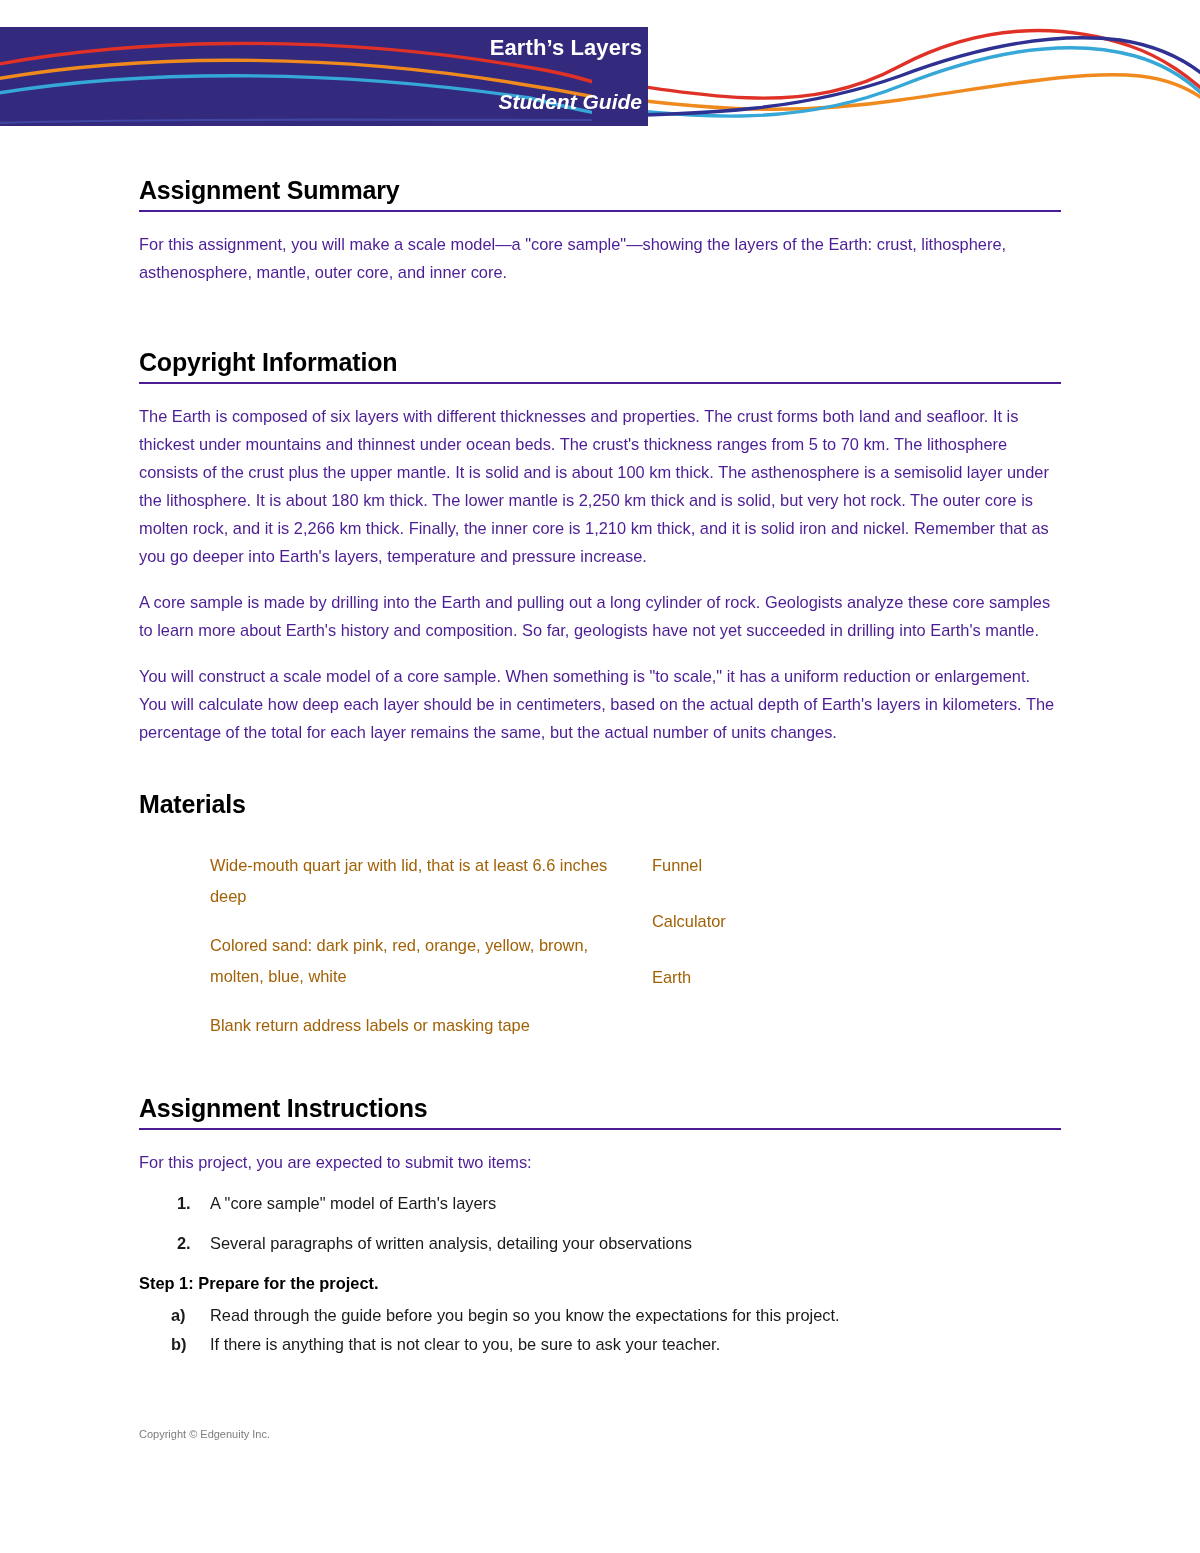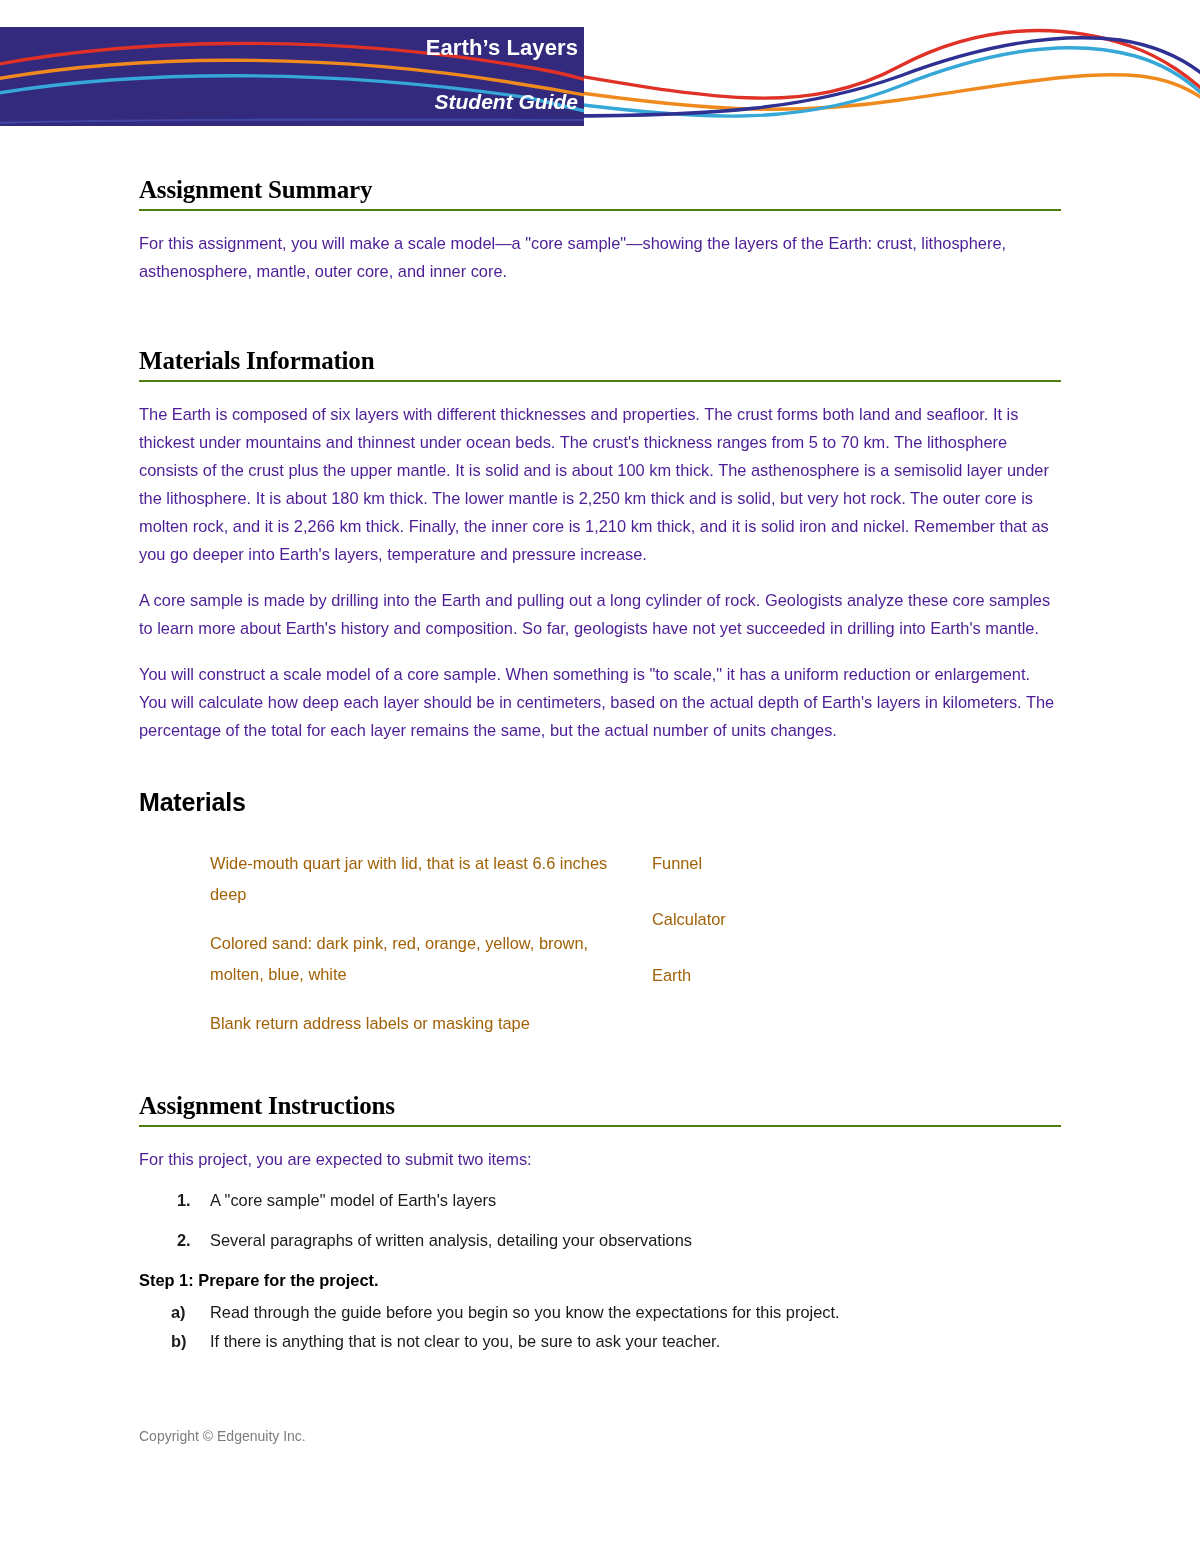--- a/index.html
+++ b/index.html
@@ -28,21 +28,21 @@
     position: absolute;
     left: 0;
     top: 0;
     width: 1200px;
     height: 145px;
   }
   #title-box {
     position: absolute;
     left: 0;
     top: 27px;
-    width: 584px;
+    width: 648px;
     height: 99px;
     background: #332a7e;
     z-index: 2;
     overflow: hidden;
   }
   #title-box-waves {
     position: absolute;
     left: 0;
     top: -27px;
     width: 592px;
@@ -111,22 +111,21 @@
 
   h2.section-heading {
     font-size: 25px;
     font-weight: bold;
     margin: 0;
     padding: 0 0 5px 0;
     letter-spacing: -0.2px;
     color: #000;
   }
   h2.ruled {
-    border-bottom: 2px solid #4d7c0f;
-    font-family: Liberation Serif, serif;
+    border-bottom: 2px solid #4c1d95;
   }
   .sect-gap-lg { height: 44px; }
   .sect-gap-md { height: 35px; }
   .sect-gap-sm { height: 18px; }
 
   p.body-text {
     font-size: 16.4px;
     line-height: 28px;
     margin: 0 0 18px 0;
     color: #4c1d95;
@@ -196,21 +195,21 @@
     position: absolute;
     left: 32px;
     font-weight: bold;
   }
 
   
   #page-footer {
     position: absolute;
     left: 139px;
     top: 1428px;
-    font-size: 14px;
+    font-size: 11px;
     color: #7d7d7d;
   }
 </style>
 </head>
 <body>
 
 <div id="header-band">
 
   <svg id="header-waves" viewBox="0 0 1200 145" preserveAspectRatio="none">
 
@@ -240,21 +239,21 @@
 </div>
 
 <div id="page-body">
 
   <h2 class="section-heading ruled">Assignment Summary</h2>
   <div class="sect-gap-sm"></div>
   <p class="body-text">For this assignment, you will make a scale model—a "core sample"—showing the layers of the Earth: crust, lithosphere, asthenosphere, mantle, outer core, and inner core.</p>
 
   <div class="sect-gap-lg"></div>
 
-  <h2 class="section-heading ruled">Materials Information</h2>
+  <h2 class="section-heading ruled">Copyright Information</h2>
   <div class="sect-gap-sm"></div>
   <p class="body-text">The Earth is composed of six layers with different thicknesses and properties. The crust forms both land and seafloor. It is thickest under mountains and thinnest under ocean beds. The crust's thickness ranges from 5 to 70 km. The lithosphere consists of the crust plus the upper mantle. It is solid and is about 100 km thick. The asthenosphere is a semisolid layer under the lithosphere. It is about 180 km thick. The lower mantle is 2,250 km thick and is solid, but very hot rock. The outer core is molten rock, and it is 2,266 km thick. Finally, the inner core is 1,210 km thick, and it is solid iron and nickel. Remember that as you go deeper into Earth's layers, temperature and pressure increase.</p>
   <p class="body-text">A core sample is made by drilling into the Earth and pulling out a long cylinder of rock. Geologists analyze these core samples to learn more about Earth's history and composition. So far, geologists have not yet succeeded in drilling into Earth's mantle.</p>
   <p class="body-text tight">You will construct a scale model of a core sample. When something is "to scale," it has a uniform reduction or enlargement. You will calculate how deep each layer should be in centimeters, based on the actual depth of Earth's layers in kilometers. The percentage of the total for each layer remains the same, but the actual number of units changes.</p>
 
   <div class="sect-gap-lg"></div>
 
   <h2 class="section-heading">Materials</h2>
 
   <div id="materials-grid">

